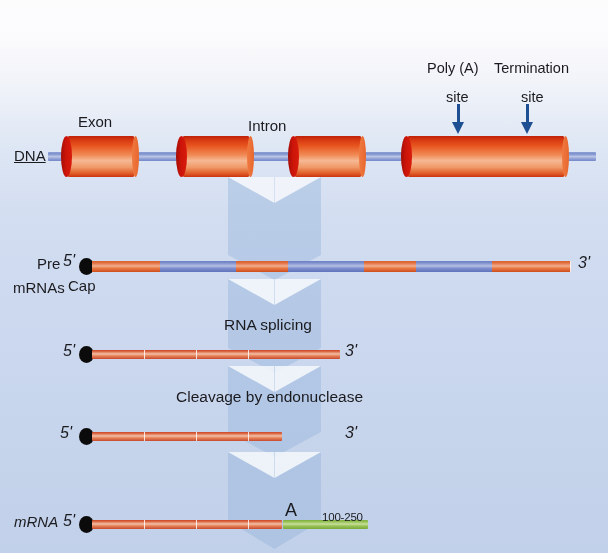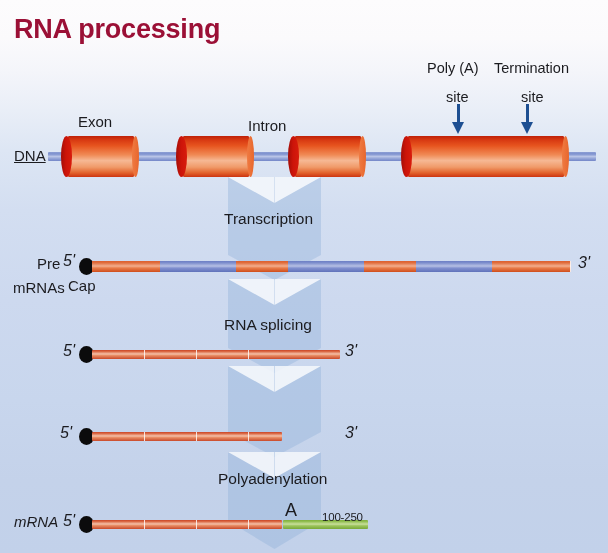--- a/index.html
+++ b/index.html
@@ -206,21 +206,20 @@
     font-size: 11.5px;
     letter-spacing: -0.2px;
     margin-left: 25px;
   }
 </style>
 </head>
 <body>
 
 <div id="stage">
 
-  <div id="title">RNA processing</div>
 
   <div class="chevband" style="top:177px;height:78px;">
     <div class="notch-a"></div>
       <div class="notch-b"></div>
   </div>
   <div class="chev-tail" style="top:255px;"></div>
 
   <div class="chevband" style="top:279px;height:69px;">
     <div class="notch-a"></div>
       <div class="notch-b"></div>
@@ -257,21 +256,20 @@
       <div class="head"></div>
   </div>
 
   <div class="lbl lbl-sm" style="left:494px;top:60px;">Termination</div>
   <div class="lbl lbl-sm" style="left:521px;top:89px;">site</div>
   <div class="dnarrow" style="left:521px;top:104px;">
     <div class="shaft"></div>
       <div class="head"></div>
   </div>
 
-  <div class="lbl lbl-proc" style="left:224px;top:210px;">Transcription</div>
 
   <div class="lbl lbl-md" style="left:29px;top:255px;margin-left:8px;">Pre</div>
   <div class="lbl lbl-md" style="left:13px;top:279px;">mRNAs</div>
   <div class="lbl tick" style="left:63px;top:252px;">5'</div>
   <div class="lbl lbl-md" style="left:68px;top:277px;">Cap</div>
   <div class="cap" style="left:79px;top:258px;"></div>
 
   <div class="strand" style="left:92px;top:261px;width:478px;">
     <div class="seg seg-exon" style="left:0px;   width:68px;"></div>
     <div class="seg seg-intron" style="left:68px;  width:76px;"></div>
@@ -287,31 +285,31 @@
 
   <div class="lbl tick" style="left:63px;top:342px;">5'</div>
   <div class="cap" style="left:79px;top:346px;"></div>
   <div class="thin" style="left:92px;top:350px;width:248px;">
     <div class="divi" style="left:52px;"></div>
     <div class="divi" style="left:104px;"></div>
     <div class="divi" style="left:156px;"></div>
   </div>
   <div class="lbl tick" style="left:345px;top:342px;">3'</div>
 
+  <div class="lbl lbl-proc" style="left:176px;top:388px;">Cleavage by endonuclease</div>
 
   <div class="lbl tick" style="left:60px;top:424px;">5'</div>
   <div class="cap" style="left:79px;top:428px;"></div>
   <div class="thin" style="left:92px;top:432px;width:190px;">
     <div class="divi" style="left:52px;"></div>
     <div class="divi" style="left:104px;"></div>
     <div class="divi" style="left:156px;"></div>
   </div>
   <div class="lbl tick" style="left:345px;top:424px;">3'</div>
 
-  <div class="lbl lbl-proc" style="left:218px;top:470px;">Polyadenylation</div>
 
   <div class="lbl lbl-md" style="left:14px;top:513px;font-style:italic;">mRNA</div>
   <div class="lbl tick" style="left:63px;top:512px;">5'</div>
   <div class="cap" style="left:79px;top:516px;"></div>
   <div class="thin" style="left:92px;top:520px;width:190px;">
     <div class="divi" style="left:52px;"></div>
     <div class="divi" style="left:104px;"></div>
     <div class="divi" style="left:156px;"></div>
   </div>
   <div class="seg-polya" style="position:absolute;left:283px;top:520px;width:85px;height:9px;border-radius:1px;"></div>

